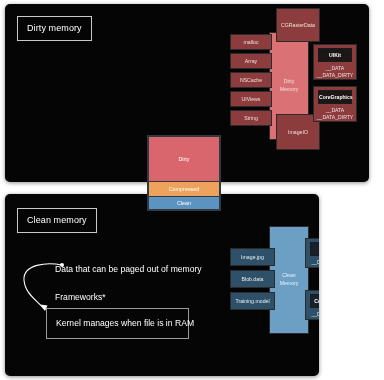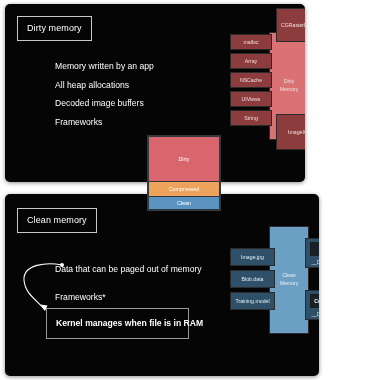--- a/index.html
+++ b/index.html
@@ -27,21 +27,21 @@
   .panel {
     position: absolute;
     background: #050505;
     border-radius: 5px;
     box-shadow: 0 1px 4px rgba(0,0,0,0.45);
     overflow: hidden;
   }
   #panel-dirty {
     left: 5px;
     top: 4px;
-    width: 300px;
+    width: 364px;
     height: 178px;
   }
   #panel-clean {
     left: 5px;
     top: 194px;
     width: 314px;
     height: 182px;
   }
 
   
@@ -80,21 +80,21 @@
     padding: 10px 9px 8px 9px;
     box-sizing: border-box;
   }
   #callout-box .line {
     color: #ffffff;
     font-size: 8.6px;
     line-height: 1;
     margin-bottom: 13px;
     white-space: nowrap;
   }
-  #callout-box .line:last-child { margin-bottom: 2px; font-weight: bold; }
+  #callout-box .line:last-child { margin-bottom: 2px; }
 
   
   #arrow-svg {
     position: absolute;
     left: 12px;
     top: 58px;
     width: 48px;
     height: 66px;
     overflow: visible;
   }
@@ -193,26 +193,20 @@
 </style>
 </head>
 <body>
 
 <div id="stage">
 
   <div class="panel" id="panel-dirty">
 
     <div class="header-chip" id="chip-dirty">Dirty memory</div>
 
-    <div class="bullets" id="bullets-dirty">
-      <div class="line">Memory written by an app</div>
-      <div class="line">All heap allocations</div>
-      <div class="line">Decoded image buffers</div>
-      <div class="line">Frameworks</div>
-    </div>
 
     <div class="diagram" id="diagram-dirty">
 
       <div class="core-col" style="left:42px; top:26px; width:40px; height:108px; background:#d97175;">
         <div class="core-label">Dirty
 Memory</div>
       </div>
 
       <div class="side-box" style="left:49px; top:2px; width:44px; height:34px; background:#8c3c3c;">
         <span>CGRasterData</span>

